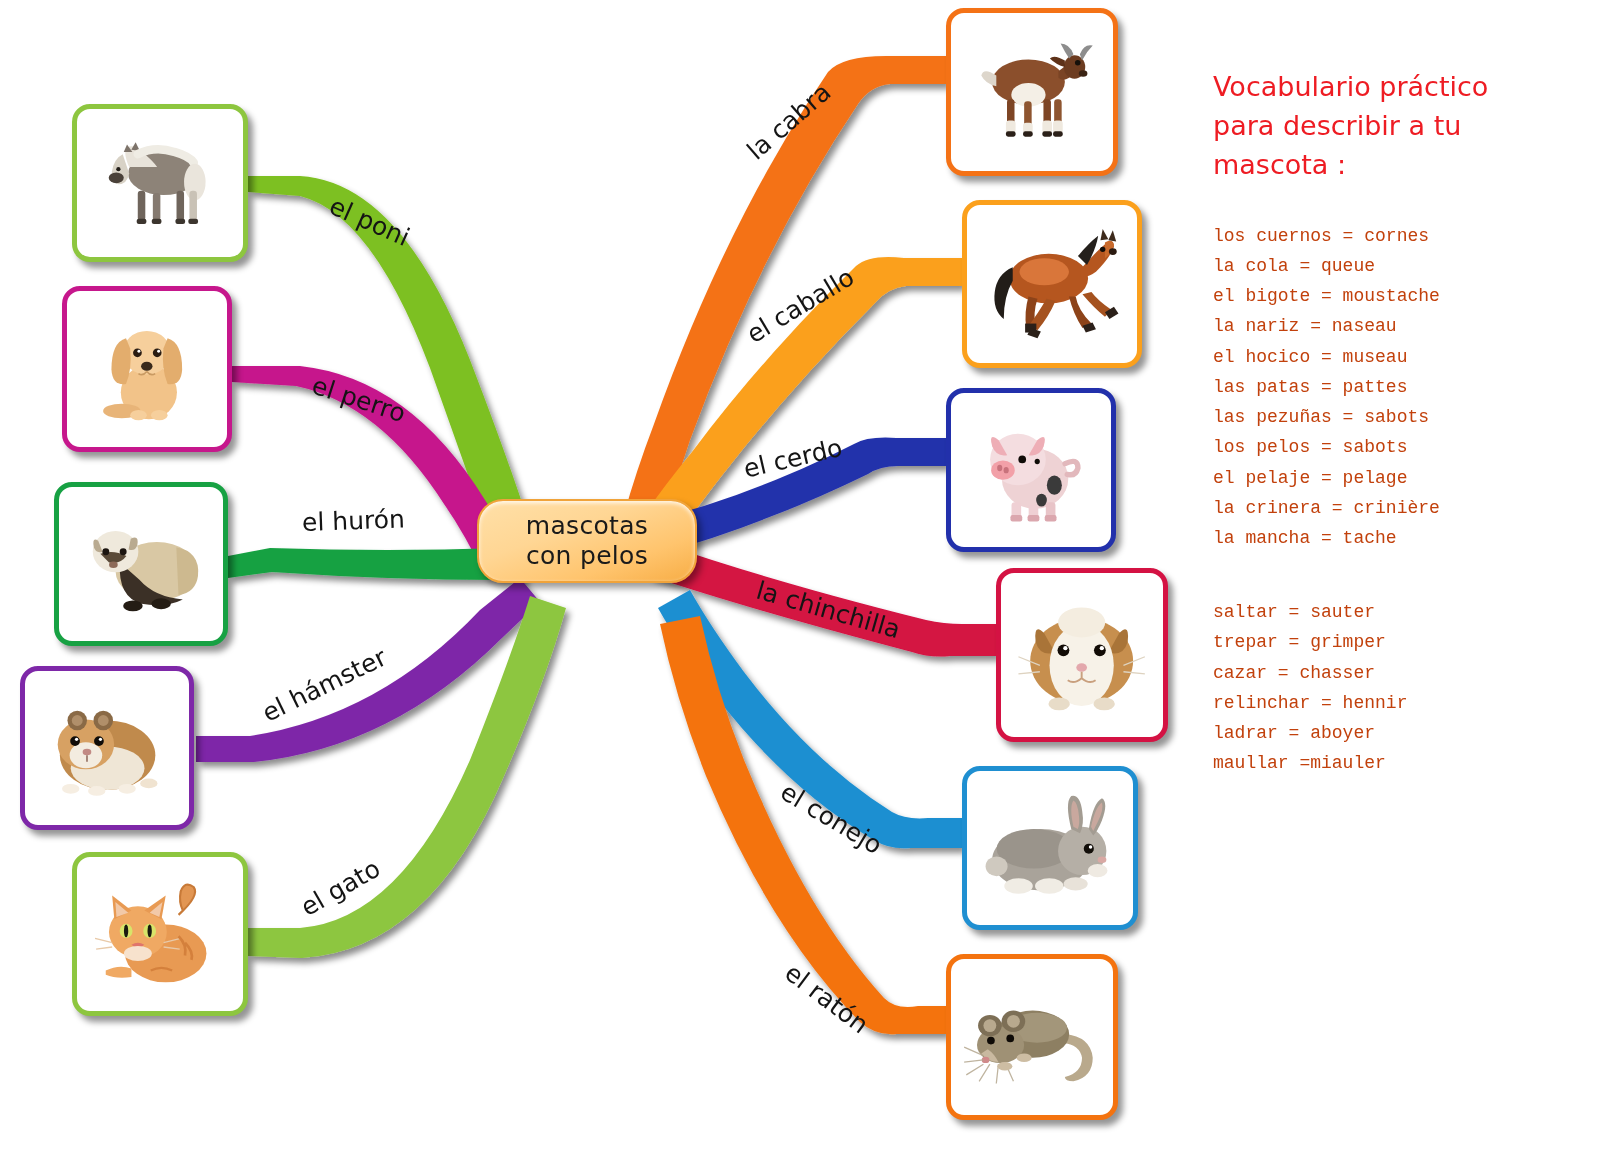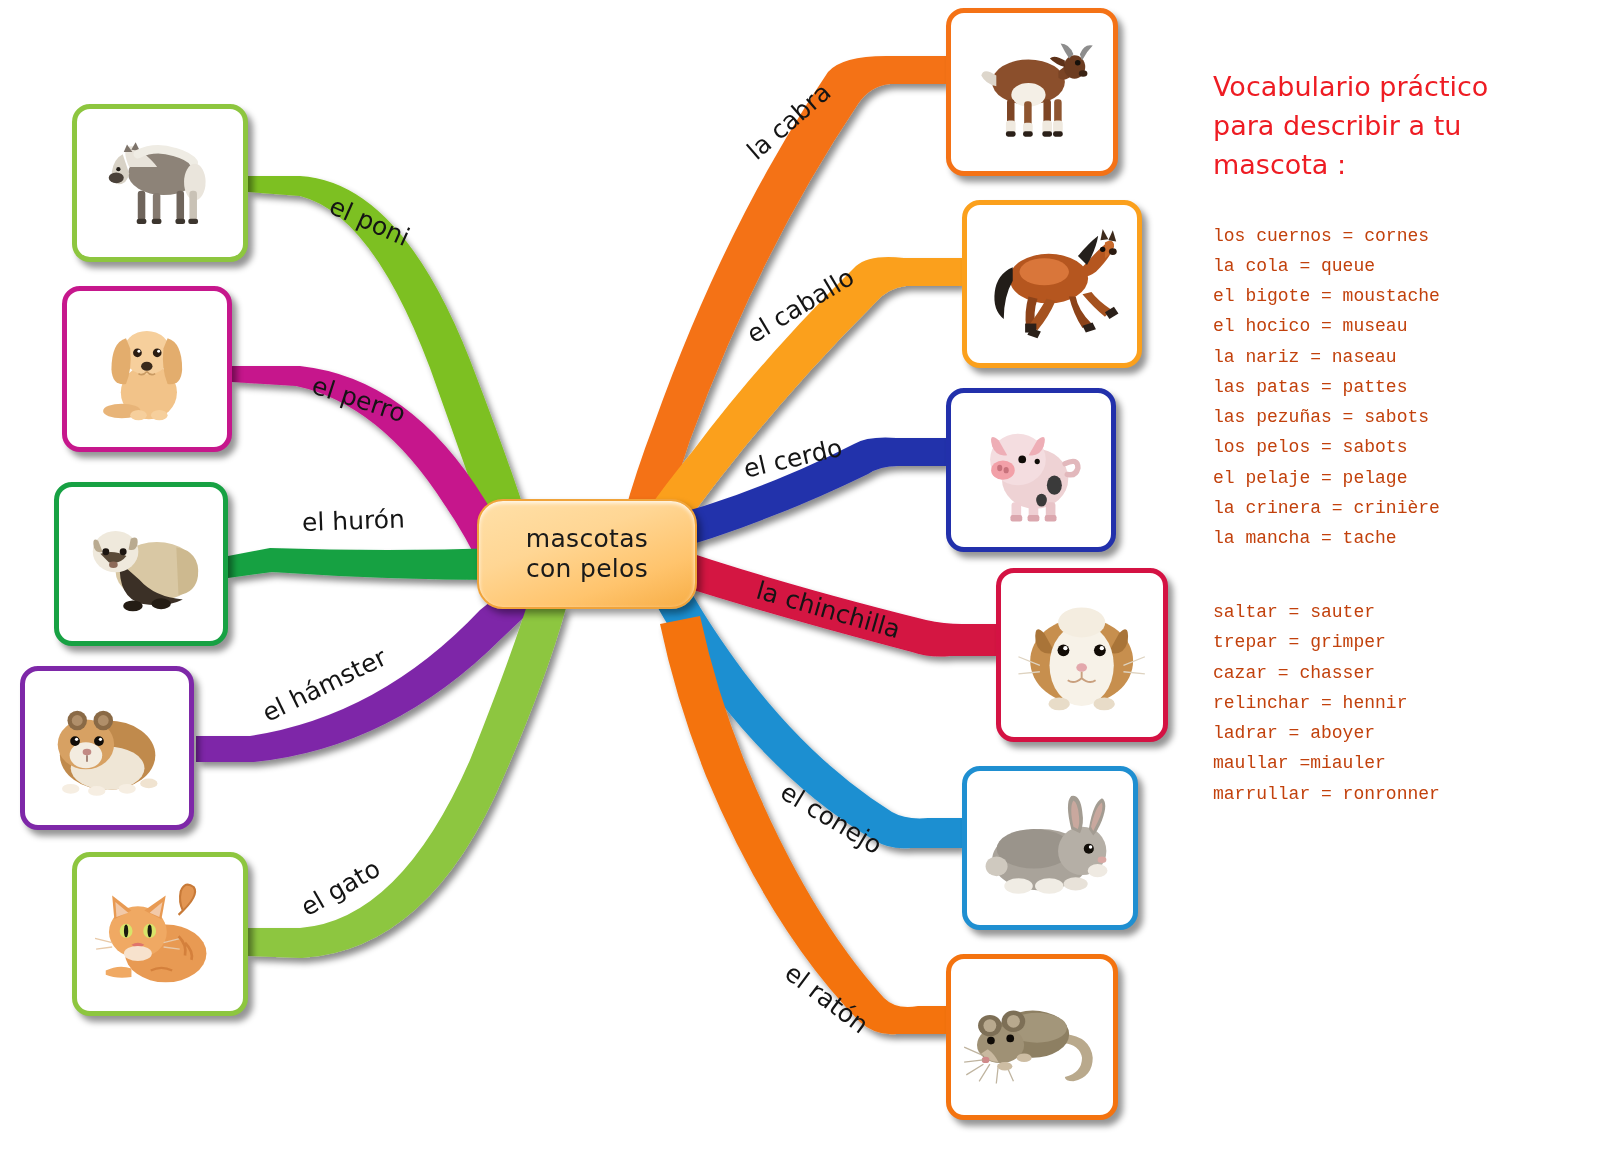--- a/index.html
+++ b/index.html
@@ -40,21 +40,21 @@
     width: 86%;
     height: 80%;
     display: block;
   }
   .card svg { width: 100%; height: 100%; display: block; }
 
   
   #hub {
     position: absolute;
     left: 477px; top: 499px;
-    width: 220px; height: 110px;
+    width: 220px; height: 84px;
     border-radius: 26px;
     background: linear-gradient(160deg,#ffe0a8 0%, #ffd694 38%, #ffc46d 72%, #f7ad45 100%);
     border: 2px solid #f0a33a;
     box-shadow: 4px 5px 7px rgba(0,0,0,0.40), inset 0 2px 4px rgba(255,255,255,0.85);
     display: flex;
     flex-direction: column;
     align-items: center;
     justify-content: center;
     z-index: 40;
   }
@@ -405,33 +405,32 @@
   <div id="vocab">
     <div class="vocab-title">Vocabulario práctico</div>
     <div class="vocab-title">para describir a tu</div>
     <div class="vocab-title">mascota :</div>
 
     <div class="vocab-gap"></div>
 
     <div class="vocab-line">los cuernos = cornes</div>
     <div class="vocab-line">la cola = queue</div>
     <div class="vocab-line">el bigote = moustache</div>
+    <div class="vocab-line">la nariz = naseau</div>
     <div class="vocab-line">el hocico = museau</div>
-    <div class="vocab-line">la nariz = naseau</div>
     <div class="vocab-line">las patas = pattes</div>
     <div class="vocab-line">las pezuñas = sabots</div>
     <div class="vocab-line">los pelos = sabots</div>
     <div class="vocab-line">el pelaje = pelage</div>
     <div class="vocab-line">la crinera = crinière</div>
     <div class="vocab-line">la mancha = tache</div>
 
     <div class="vocab-gap-2"></div>
 
     <div class="vocab-line">saltar = sauter</div>
     <div class="vocab-line">trepar = grimper</div>
     <div class="vocab-line">cazar = chasser</div>
     <div class="vocab-line">relinchar = hennir</div>
     <div class="vocab-line">ladrar = aboyer</div>
     <div class="vocab-line">maullar =miauler</div>
-    <div class="vocab-line">marrullar = ronronner</div>
   </div>
 
 </div>
 
 </body></html>

